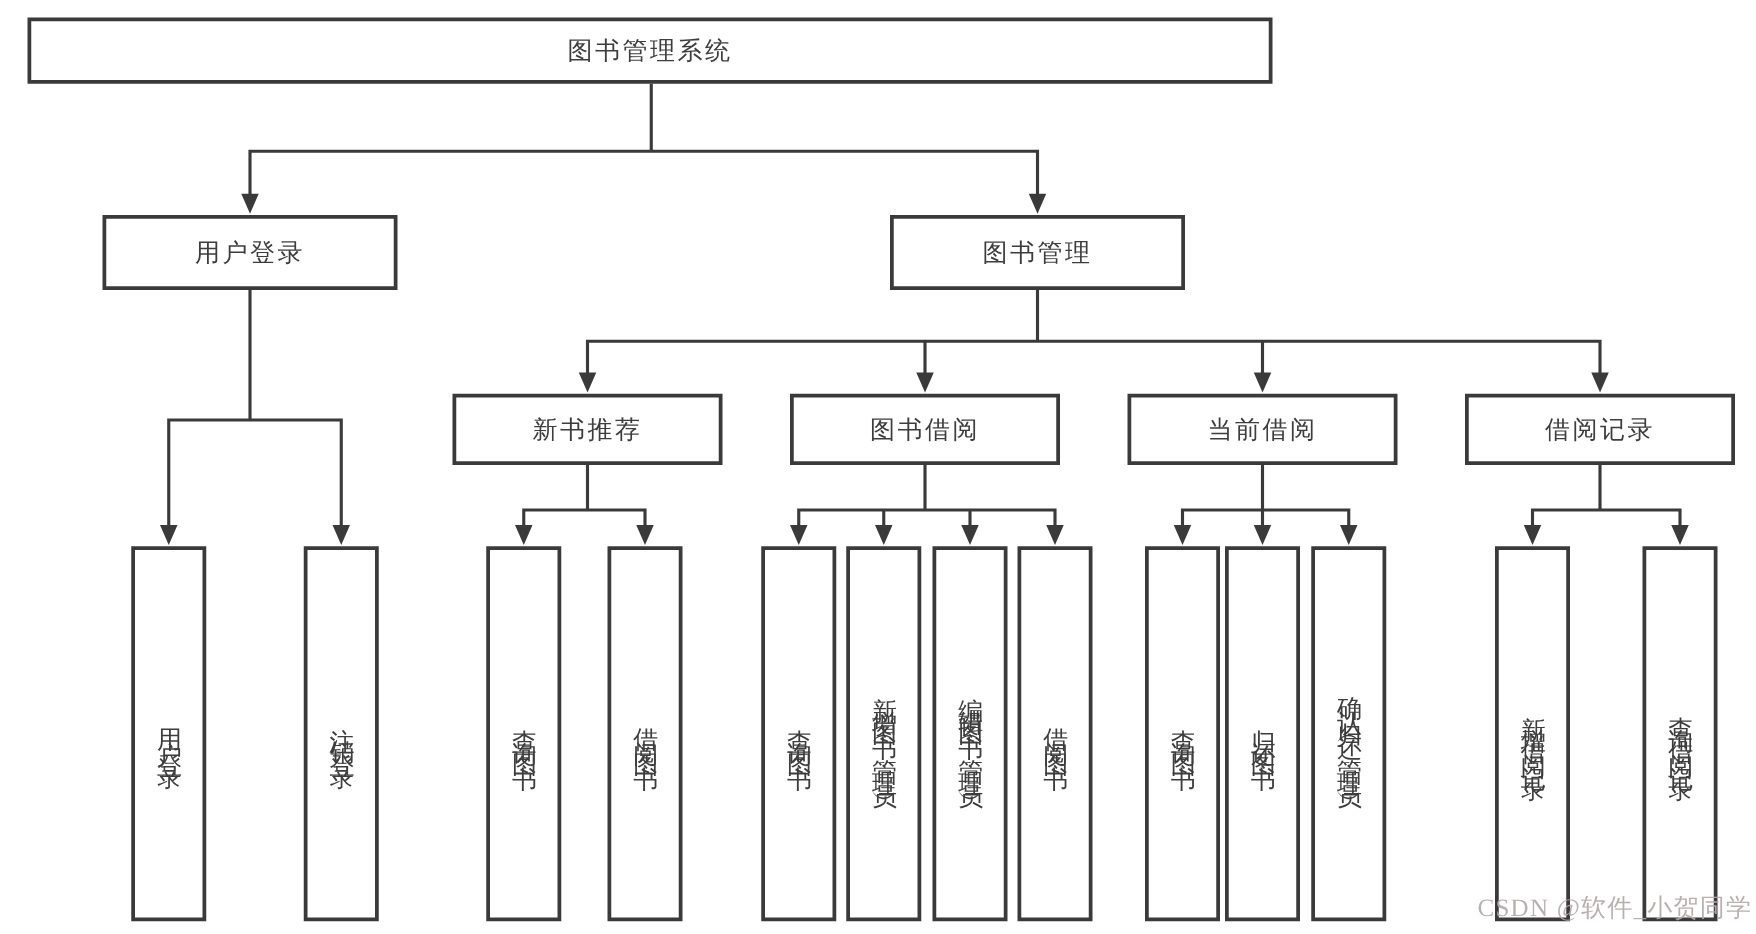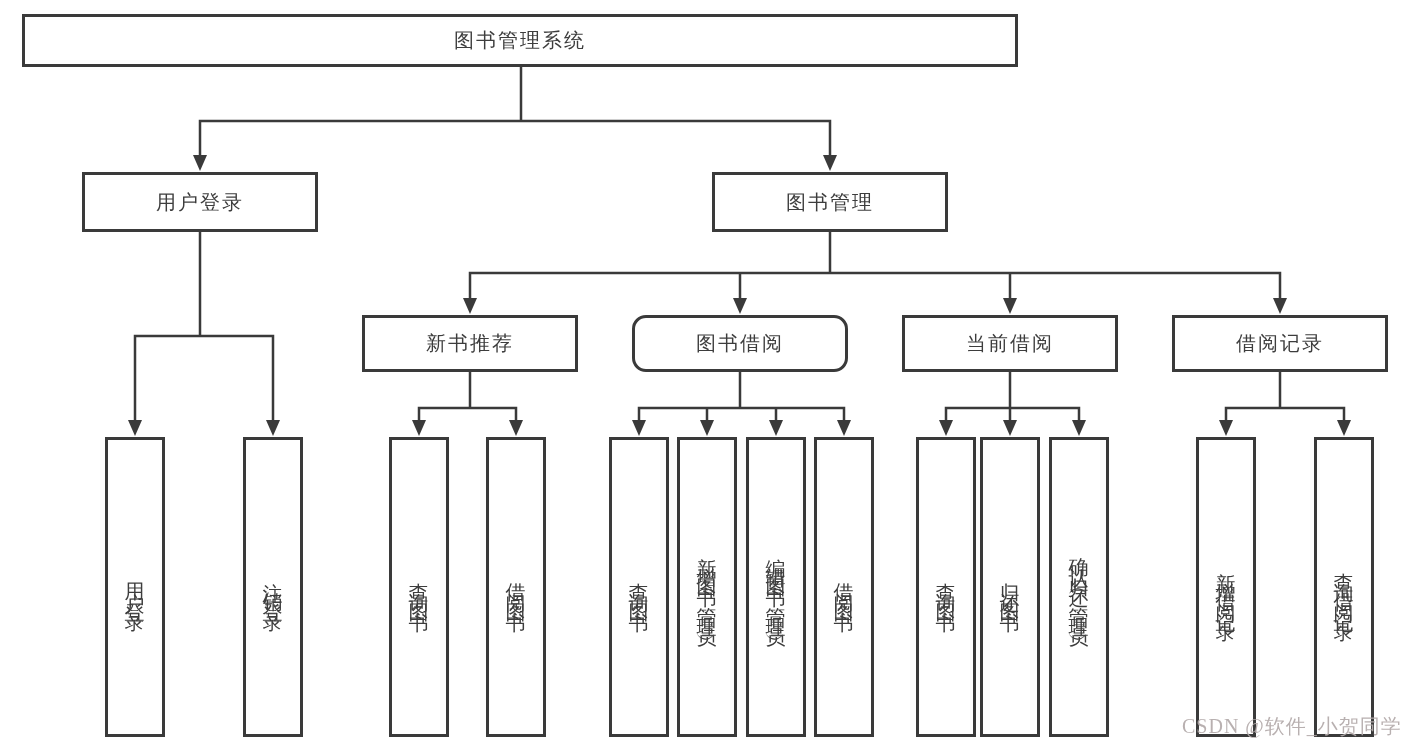--- a/index.html
+++ b/index.html
@@ -80,21 +80,21 @@
   <div class="box hbox" style="left:82px; top:172px; width:236px; height:60px;">
     <span class="label">用户登录</span>
   </div>
   <div class="box hbox" style="left:362px; top:315px; width:216px; height:57px;">
     <span class="label">新书推荐</span>
   </div>
 
   <div class="box hbox" style="left:712px; top:172px; width:236px; height:60px;">
     <span class="label">图书管理</span>
   </div>
-  <div class="box hbox" style="left:632px; top:315px; width:216px; height:57px;border-radius:14px;">
+  <div class="box hbox" style="left:632px; top:315px; width:216px; height:57px;">
     <span class="label">图书借阅</span>
   </div>
   <div class="box hbox" style="left:1172px; top:315px; width:216px; height:57px;">
     <span class="label">借阅记录</span>
   </div>
   <div class="box hbox" style="left:902px; top:315px; width:216px; height:57px;">
     <span class="label">当前借阅</span>
   </div>
 
   <div class="box leaf" style="left:105px;">

